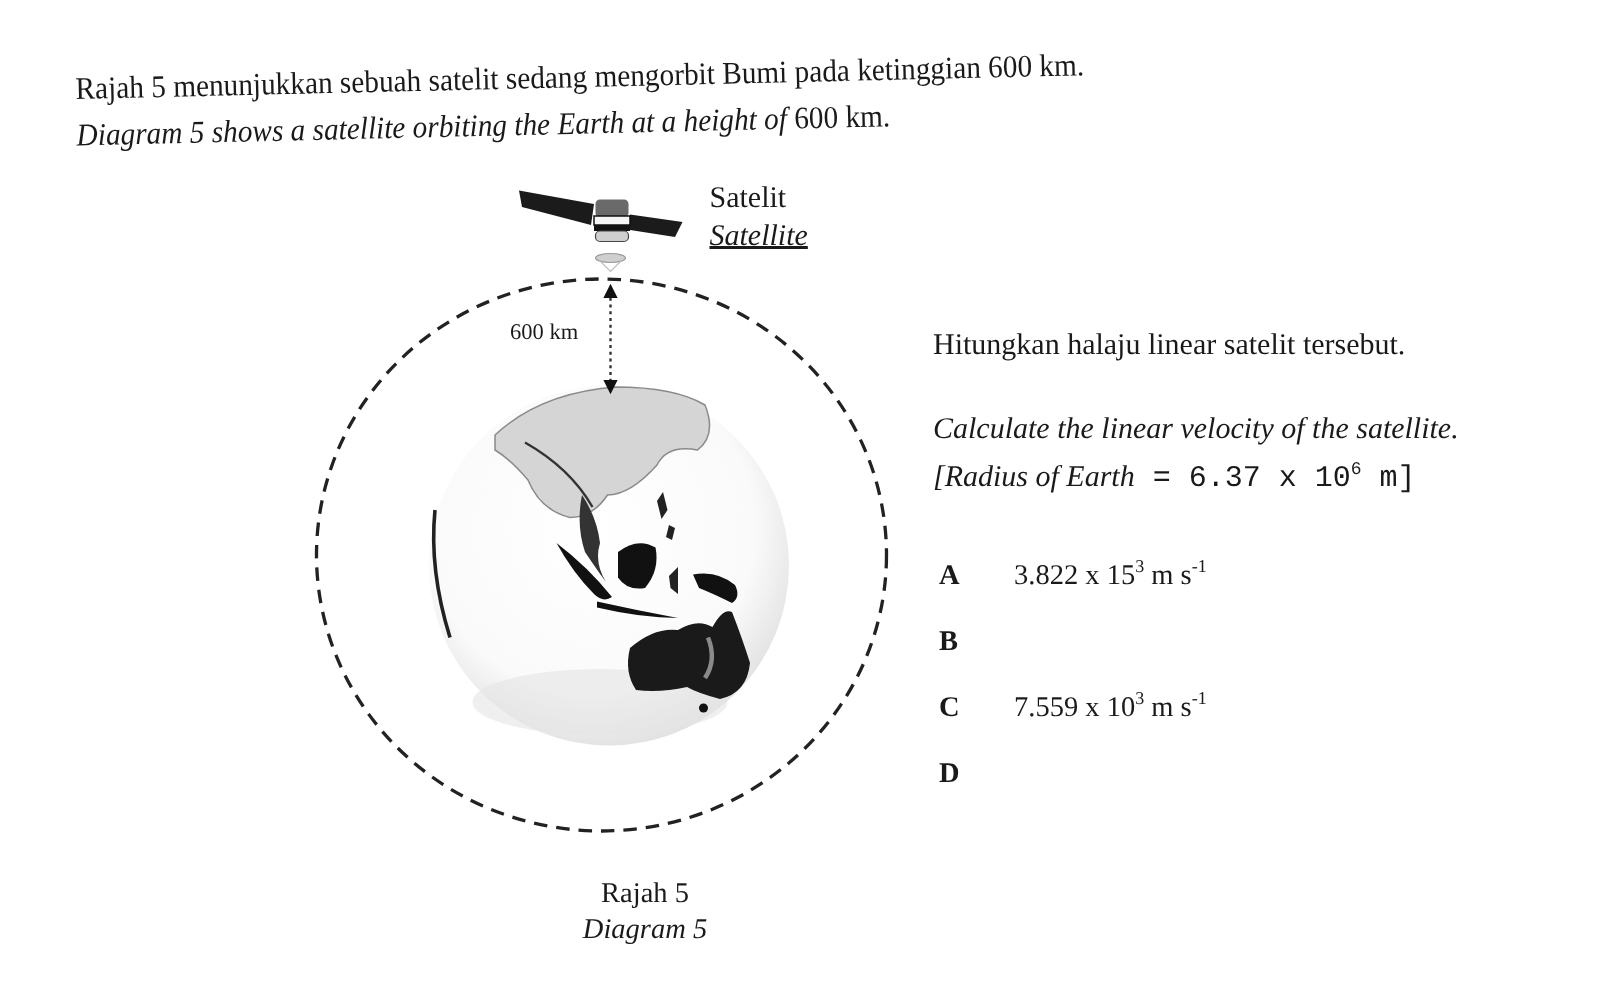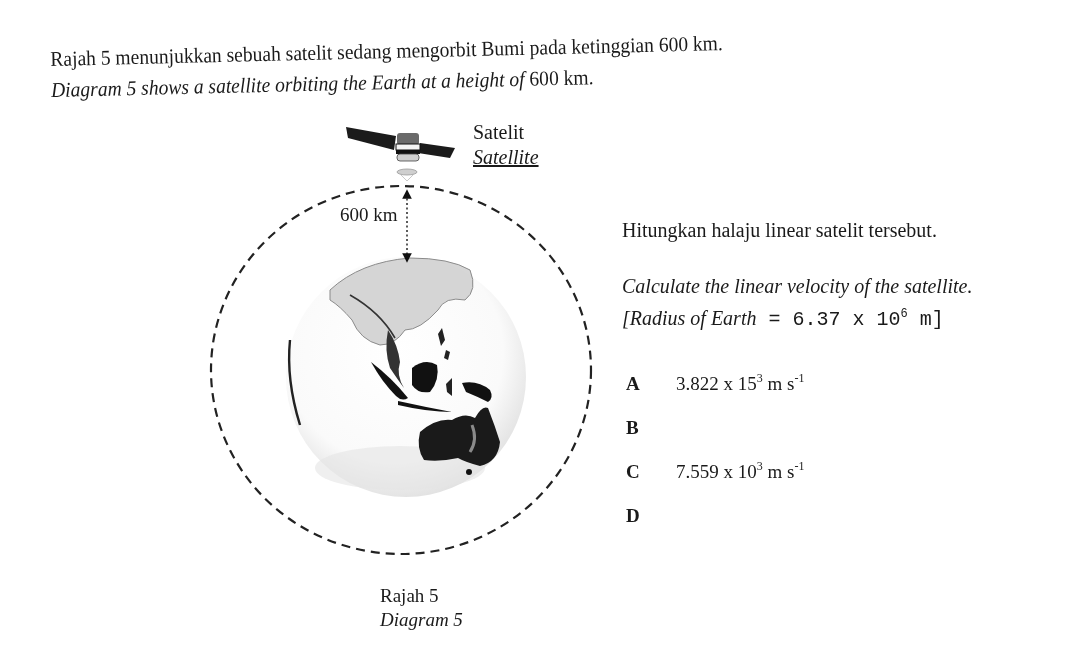--- a/index.html
+++ b/index.html
@@ -42,29 +42,30 @@
       left: 473px;
       top: 120px;
       font-size: 20px;
       line-height: 25px;
     }
     .sat-label .en { font-style: italic; display:block;text-decoration:underline; }
     .sat-label .ms { display:block; }
 
     .km-label {
       left: 340px;
-      top: 204px;
-      font-size: 19px;
+      top: 214px;
+      font-size: 15px;
     }
 
     .caption {
       left: 380px;
       top: 584px;
       font-size: 19px;
       line-height: 24px;
+      text-align: center;
       width: 100px;
     }
     .caption .en { font-style: italic; display:block; }
     .caption .ms { display:block; }
 
     .question {
       left: 622px;
       top: 216px;
       font-size: 20px;
     }

